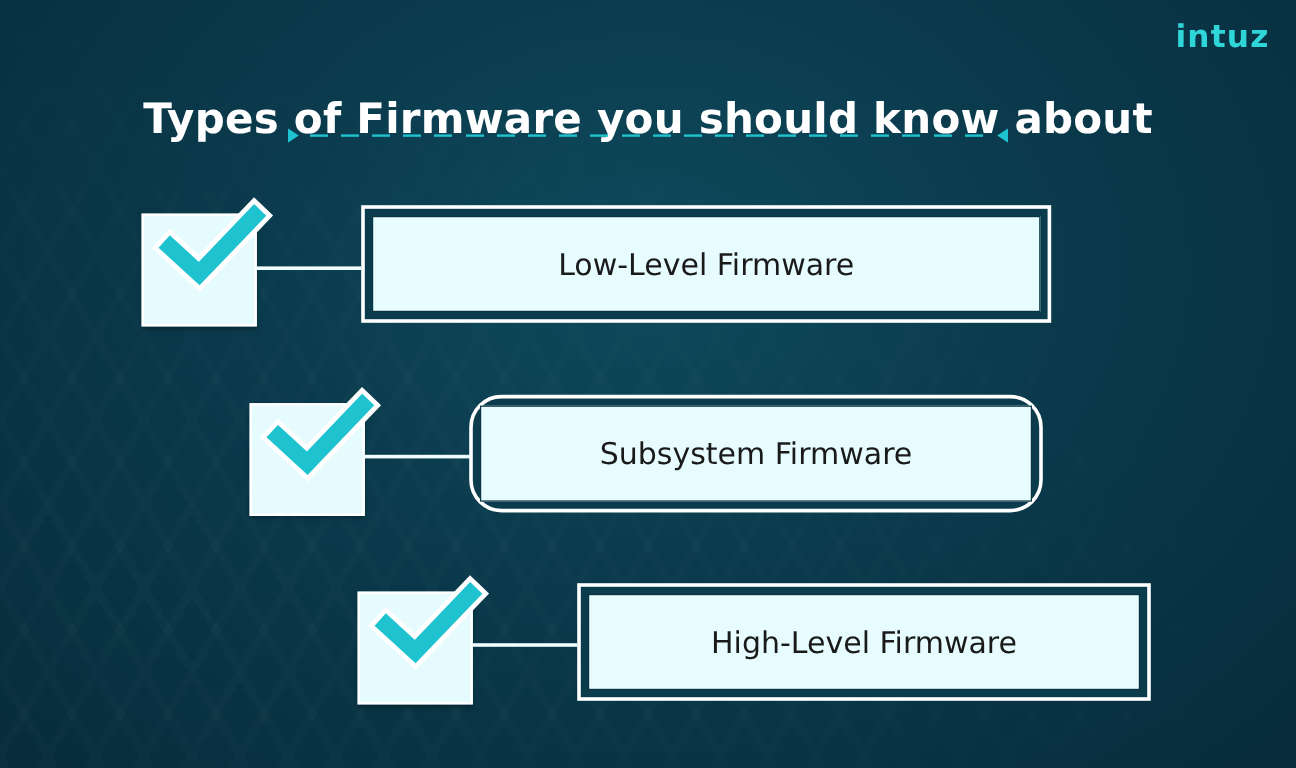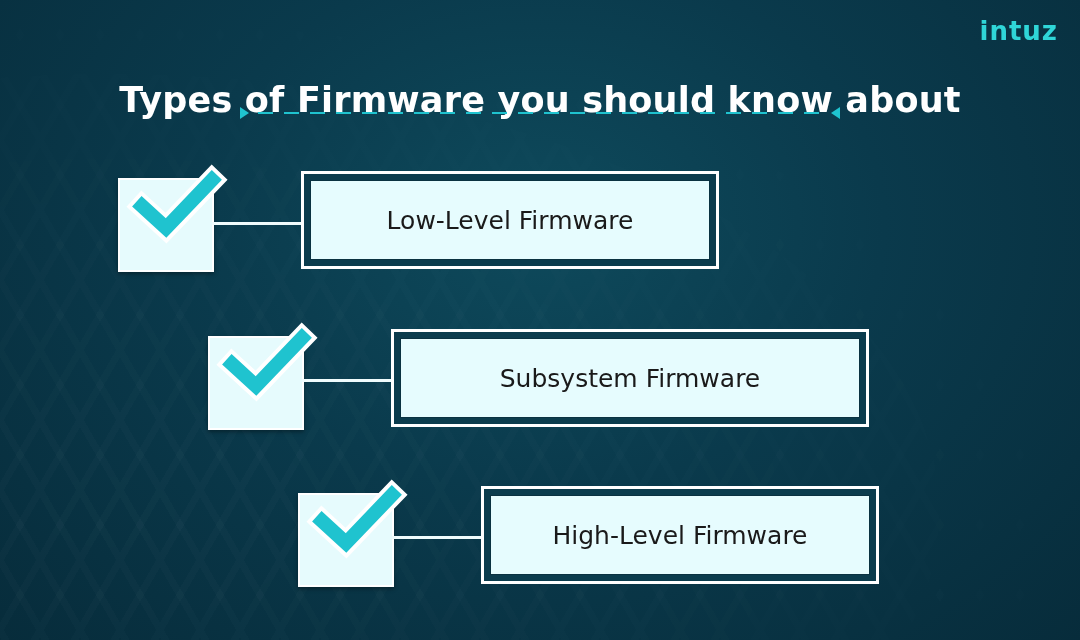--- a/index.html
+++ b/index.html
@@ -44,48 +44,48 @@
 </div>
 
 <div class="item" style="left:0;top:0;">
   <div class="checkbox" style="left:118px;top:178px;">
     <svg width="80" height="70">
       <polyline points="6,38 30,60 76,12" fill="none" stroke="#ffffff" stroke-width="22" stroke-linejoin="miter" stroke-linecap="square"></polyline>
       <polyline points="6,38 30,60 76,12" fill="none" stroke="#1fc3cf" stroke-width="14" stroke-linejoin="miter" stroke-linecap="square"></polyline>
     </svg>
   </div>
   <div class="connector" style="left:212px;top:222px;width:92px;"></div>
-  <div class="label-box" style="left:301px;top:171px;width:418px;height:98px;">
+  <div class="label-box" style="left:301px;top:171px;width:575px;height:98px;">
     <div class="label-inner">
         <span>Low-Level Firmware</span>
       </div>
   </div>
 </div>
 
 <div class="item" style="left:0;top:0;">
   <div class="checkbox" style="left:208px;top:336px;">
     <svg width="80" height="70">
       <polyline points="6,38 30,60 76,12" fill="none" stroke="#ffffff" stroke-width="22" stroke-linejoin="miter" stroke-linecap="square"></polyline>
       <polyline points="6,38 30,60 76,12" fill="none" stroke="#1fc3cf" stroke-width="14" stroke-linejoin="miter" stroke-linecap="square"></polyline>
     </svg>
   </div>
   <div class="connector" style="left:302px;top:379px;width:92px;"></div>
-  <div class="label-box" style="left:391px;top:329px;width:478px;height:98px;">
+  <div class="label-box" style="left:391px;top:329px;width:478px;height:98px;border-radius:27px;">
     <div class="label-inner">
         <span>Subsystem Firmware</span>
       </div>
   </div>
 </div>
 
 <div class="item" style="left:0;top:0;">
   <div class="checkbox" style="left:298px;top:493px;">
     <svg width="80" height="70">
       <polyline points="6,38 30,60 76,12" fill="none" stroke="#ffffff" stroke-width="22" stroke-linejoin="miter" stroke-linecap="square"></polyline>
       <polyline points="6,38 30,60 76,12" fill="none" stroke="#1fc3cf" stroke-width="14" stroke-linejoin="miter" stroke-linecap="square"></polyline>
     </svg>
   </div>
   <div class="connector" style="left:392px;top:536px;width:92px;"></div>
-  <div class="label-box" style="left:481px;top:486px;width:398px;height:98px;text-align:right;">
+  <div class="label-box" style="left:481px;top:486px;width:478px;height:98px;text-align:right;">
     <div class="label-inner">
         <span>High-Level Firmware</span>
       </div>
   </div>
 </div>
 
 </body></html>

